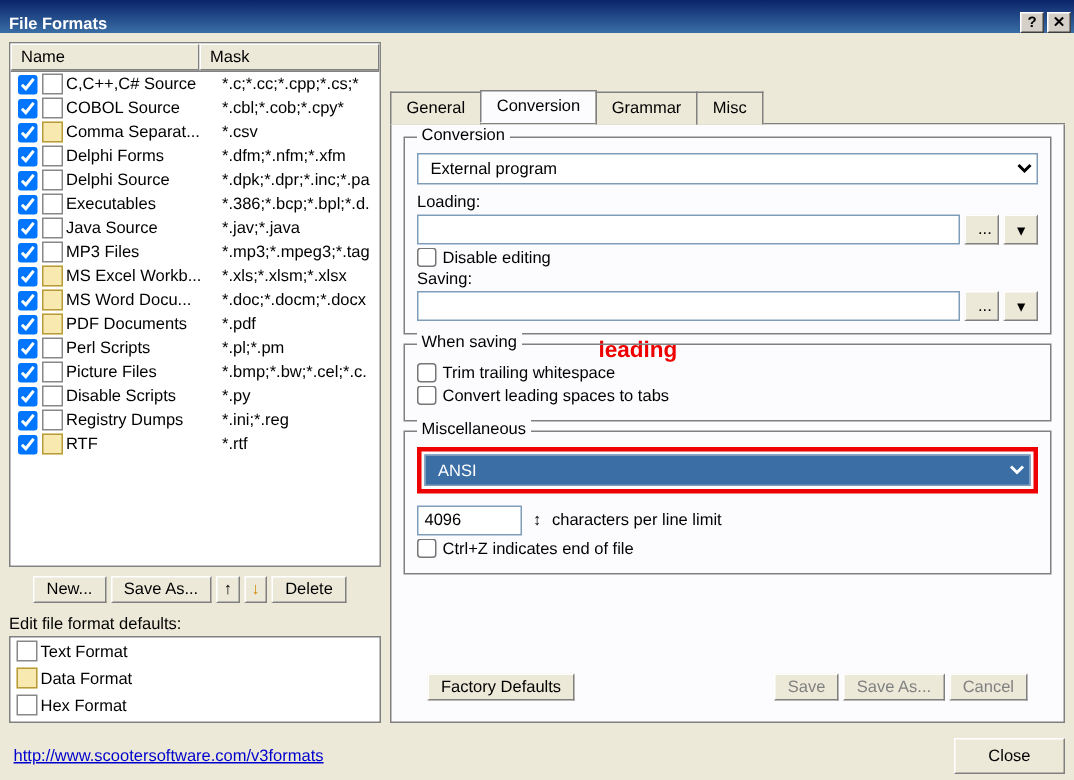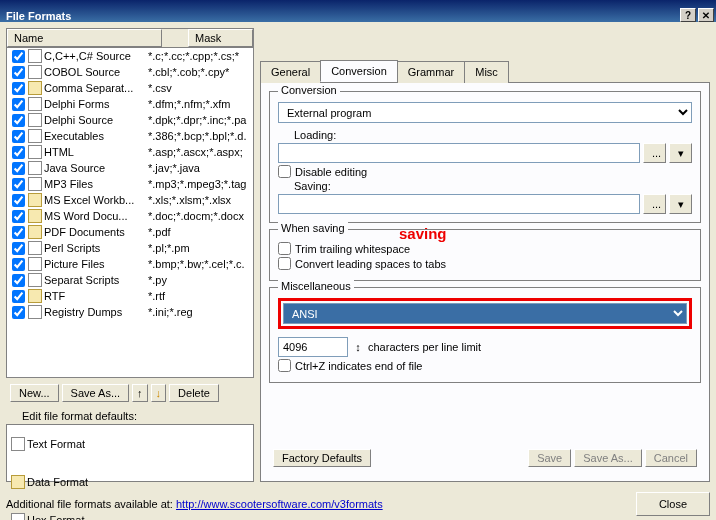--- a/index.html
+++ b/index.html
@@ -6,34 +6,34 @@
 body { background: #ece9d8; width: 716px; height: 520px; position: relative; overflow: hidden; }
 .titlebar { background: linear-gradient(#0a246a,#3a6ea5); color: #fff; height: 22px; display: flex; align-items: flex-end; padding: 0 2px 0 6px; font-weight: bold; }
 .titlebar .spacer { flex: 1; }
 .titlebar .winbtn { width: 16px; height: 14px; background: #d4d0c8; border: 1px solid #fff; border-right-color:#404040; border-bottom-color:#404040; margin-left: 2px; display:flex; align-items:center; justify-content:center; color:#000; font-size:10px; font-weight:bold; }
 .content { display: flex; height: calc(100% - 54px); padding: 6px; gap: 6px; }
 .left { width: 248px; display:flex; flex-direction:column; }
 .right { flex:1; display:flex; flex-direction:column; }
 .listbox { background:#fff; border:1px solid #848484; border-top-color:#808080; border-left-color:#808080; flex:1; overflow:auto; }
 .listhdr { display:flex; background:#ece9d8; border-bottom:1px solid #808080; position:sticky; top:0; }
 .listhdr div { border:1px solid #fff; border-right-color:#808080; border-bottom-color:#808080; padding:2px 6px; }
-.colname { width:155px; } .colmask { flex:1;margin-left:26px; }
+.colname { width:126px; } .colmask { flex:1; }
 .row { display:flex; align-items:center; padding:1px 2px; }
 .row .chk { margin:0 3px; }
 .row .ico { width:14px; height:14px; margin-right:2px; display:inline-block; background:#f7e9b0; border:1px solid #b89c3a; }
 .row .ico.file { background:#fff; border:1px solid #888; }
 .row .nm { width:104px; overflow:hidden; white-space:nowrap; text-overflow:ellipsis; }
 .row .mk { flex:1; overflow:hidden; white-space:nowrap; color:#000; }
-.btnrow { display:flex; gap:3px; margin:6px 4px; }
+.btnrow { display:flex; gap:3px; margin:6px 16px; }
 .btn { background:#ece9d8; border:1px solid #fff; border-right-color:#808080; border-bottom-color:#808080; padding:2px 8px; cursor:pointer; }
 .btn.sm { padding:2px 4px; }
 .btn.disabled { color:#808080; }
-.lbl { margin:2px 16px; }
+.lbl { margin:2px 0; }
 .defbox { background:#fff; border:1px solid #808080; height:58px; }
-.defbox .row { padding:12px 4px; }
+.defbox .row { padding:2px 4px;align-items:flex-end; }
 .tabs { display:flex; border-bottom:1px solid #808080; margin-bottom:0; }
 .tab { padding:4px 10px; border:1px solid #808080; border-bottom:none; background:#ece9d8; margin-right:-1px; cursor:pointer; position:relative; top:1px;margin-top:32px; }
 .tab.active { background:#fcfcfe; border-bottom:1px solid #fcfcfe; top:0; }
 .tabbody { border:1px solid #808080; border-top:none; background:#fcfcfe; flex:1; padding:8px; display:flex; flex-direction:column; gap:6px; }
 .group { border:1px solid #808080; padding:10px 8px 8px; position:relative; }
 .group .legend { position:absolute; top:-8px; left:8px; background:#fcfcfe; padding:0 3px; }
 .input { width:100%; background:#fff; border:1px solid #7f9db9; padding:2px 4px; height:20px; }
 select.input { height:21px; }
 .chkline { display:flex; align-items:center; gap:4px; margin:2px 0; }
 .inputrow { display:flex; gap:3px; align-items:center; }
@@ -94,26 +94,20 @@
           </div>
           <div class="row">
             <input type="checkbox" class="chk" checked="" style="">
             <span class="ico file"></span>
             <span class="nm">Executables</span>
             <span class="mk">*.386;*.bcp;*.bpl;*.d.</span>
           </div>
           <div class="row">
             <input type="checkbox" class="chk" checked="" style="">
             <span class="ico file"></span>
-            <span class="nm">HTML</span>
-            <span class="mk">*.asp;*.ascx;*.aspx;</span>
-          </div>
-          <div class="row">
-            <input type="checkbox" class="chk" checked="" style="">
-            <span class="ico file"></span>
             <span class="nm">Java Source</span>
             <span class="mk">*.jav;*.java</span>
           </div>
           <div class="row">
             <input type="checkbox" class="chk" checked="" style="">
             <span class="ico file"></span>
             <span class="nm">MP3 Files</span>
             <span class="mk">*.mp3;*.mpeg3;*.tag</span>
           </div>
           <div class="row">
@@ -142,34 +136,34 @@
           </div>
           <div class="row">
             <input type="checkbox" class="chk" checked="" style="">
             <span class="ico file"></span>
             <span class="nm">Picture Files</span>
             <span class="mk">*.bmp;*.bw;*.cel;*.c.</span>
           </div>
           <div class="row">
             <input type="checkbox" class="chk" checked="" style="">
             <span class="ico file"></span>
-            <span class="nm">Separat Scripts</span>
+            <span class="nm">Disable Scripts</span>
             <span class="mk">*.py</span>
+          </div>
+          <div class="row">
+            <input type="checkbox" class="chk" checked="" style="">
+            <span class="ico file"></span>
+            <span class="nm">Registry Dumps</span>
+            <span class="mk">*.ini;*.reg</span>
           </div>
           <div class="row">
             <input type="checkbox" class="chk" checked="" style="">
             <span class="ico "></span>
             <span class="nm">RTF</span>
             <span class="mk">*.rtf</span>
-          </div>
-          <div class="row">
-            <input type="checkbox" class="chk" checked="" style="">
-            <span class="ico file"></span>
-            <span class="nm">Registry Dumps</span>
-            <span class="mk">*.ini;*.reg</span>
           </div>
         </div>
     </div>
     <div class="btnrow">
       <button class="btn">New...</button>
       <button class="btn">Save As...</button>
       <button class="btn sm">↑</button>
       <button class="btn sm" style="color:#c80">↓</button>
       <button class="btn">Delete</button>
     </div>
@@ -215,21 +209,21 @@
           </label>
         <div class="lbl">Saving:</div>
         <div class="inputrow">
           <input class="input" style="">
           <button class="btn sqbtn">...</button>
           <button class="btn sqbtn">▾</button>
         </div>
       </div>
 
       <div style="position:relative">
-        <span class="ann" style="left:130px;top:-4px">saving</span>
+        <span class="ann" style="left:130px;top:-4px">leading</span>
         <div class="group">
           <span class="legend">When saving</span>
           <label class="chkline">
               <input type="checkbox" style="">
               <span>Trim trailing whitespace</span>
             </label>
           <label class="chkline">
               <input type="checkbox" style="">
               <span>Convert leading spaces to tabs</span>
             </label>
@@ -257,17 +251,17 @@
         <span style="flex:1"></span>
         <button class="btn disabled">Save</button>
         <button class="btn disabled">Save As...</button>
         <button class="btn disabled">Cancel</button>
       </div>
     </div>
   </div>
 </div>
 
 <div class="bottombar">
-  <span>Additional file formats available at:</span>&nbsp;
+  &nbsp;
   <a href="#" class="link">http://www.scootersoftware.com/v3formats</a>
   <span style="flex:1"></span>
   <button class="btn" style="padding:5px 22px">Close</button>
 </div>
 
 </body></html>

